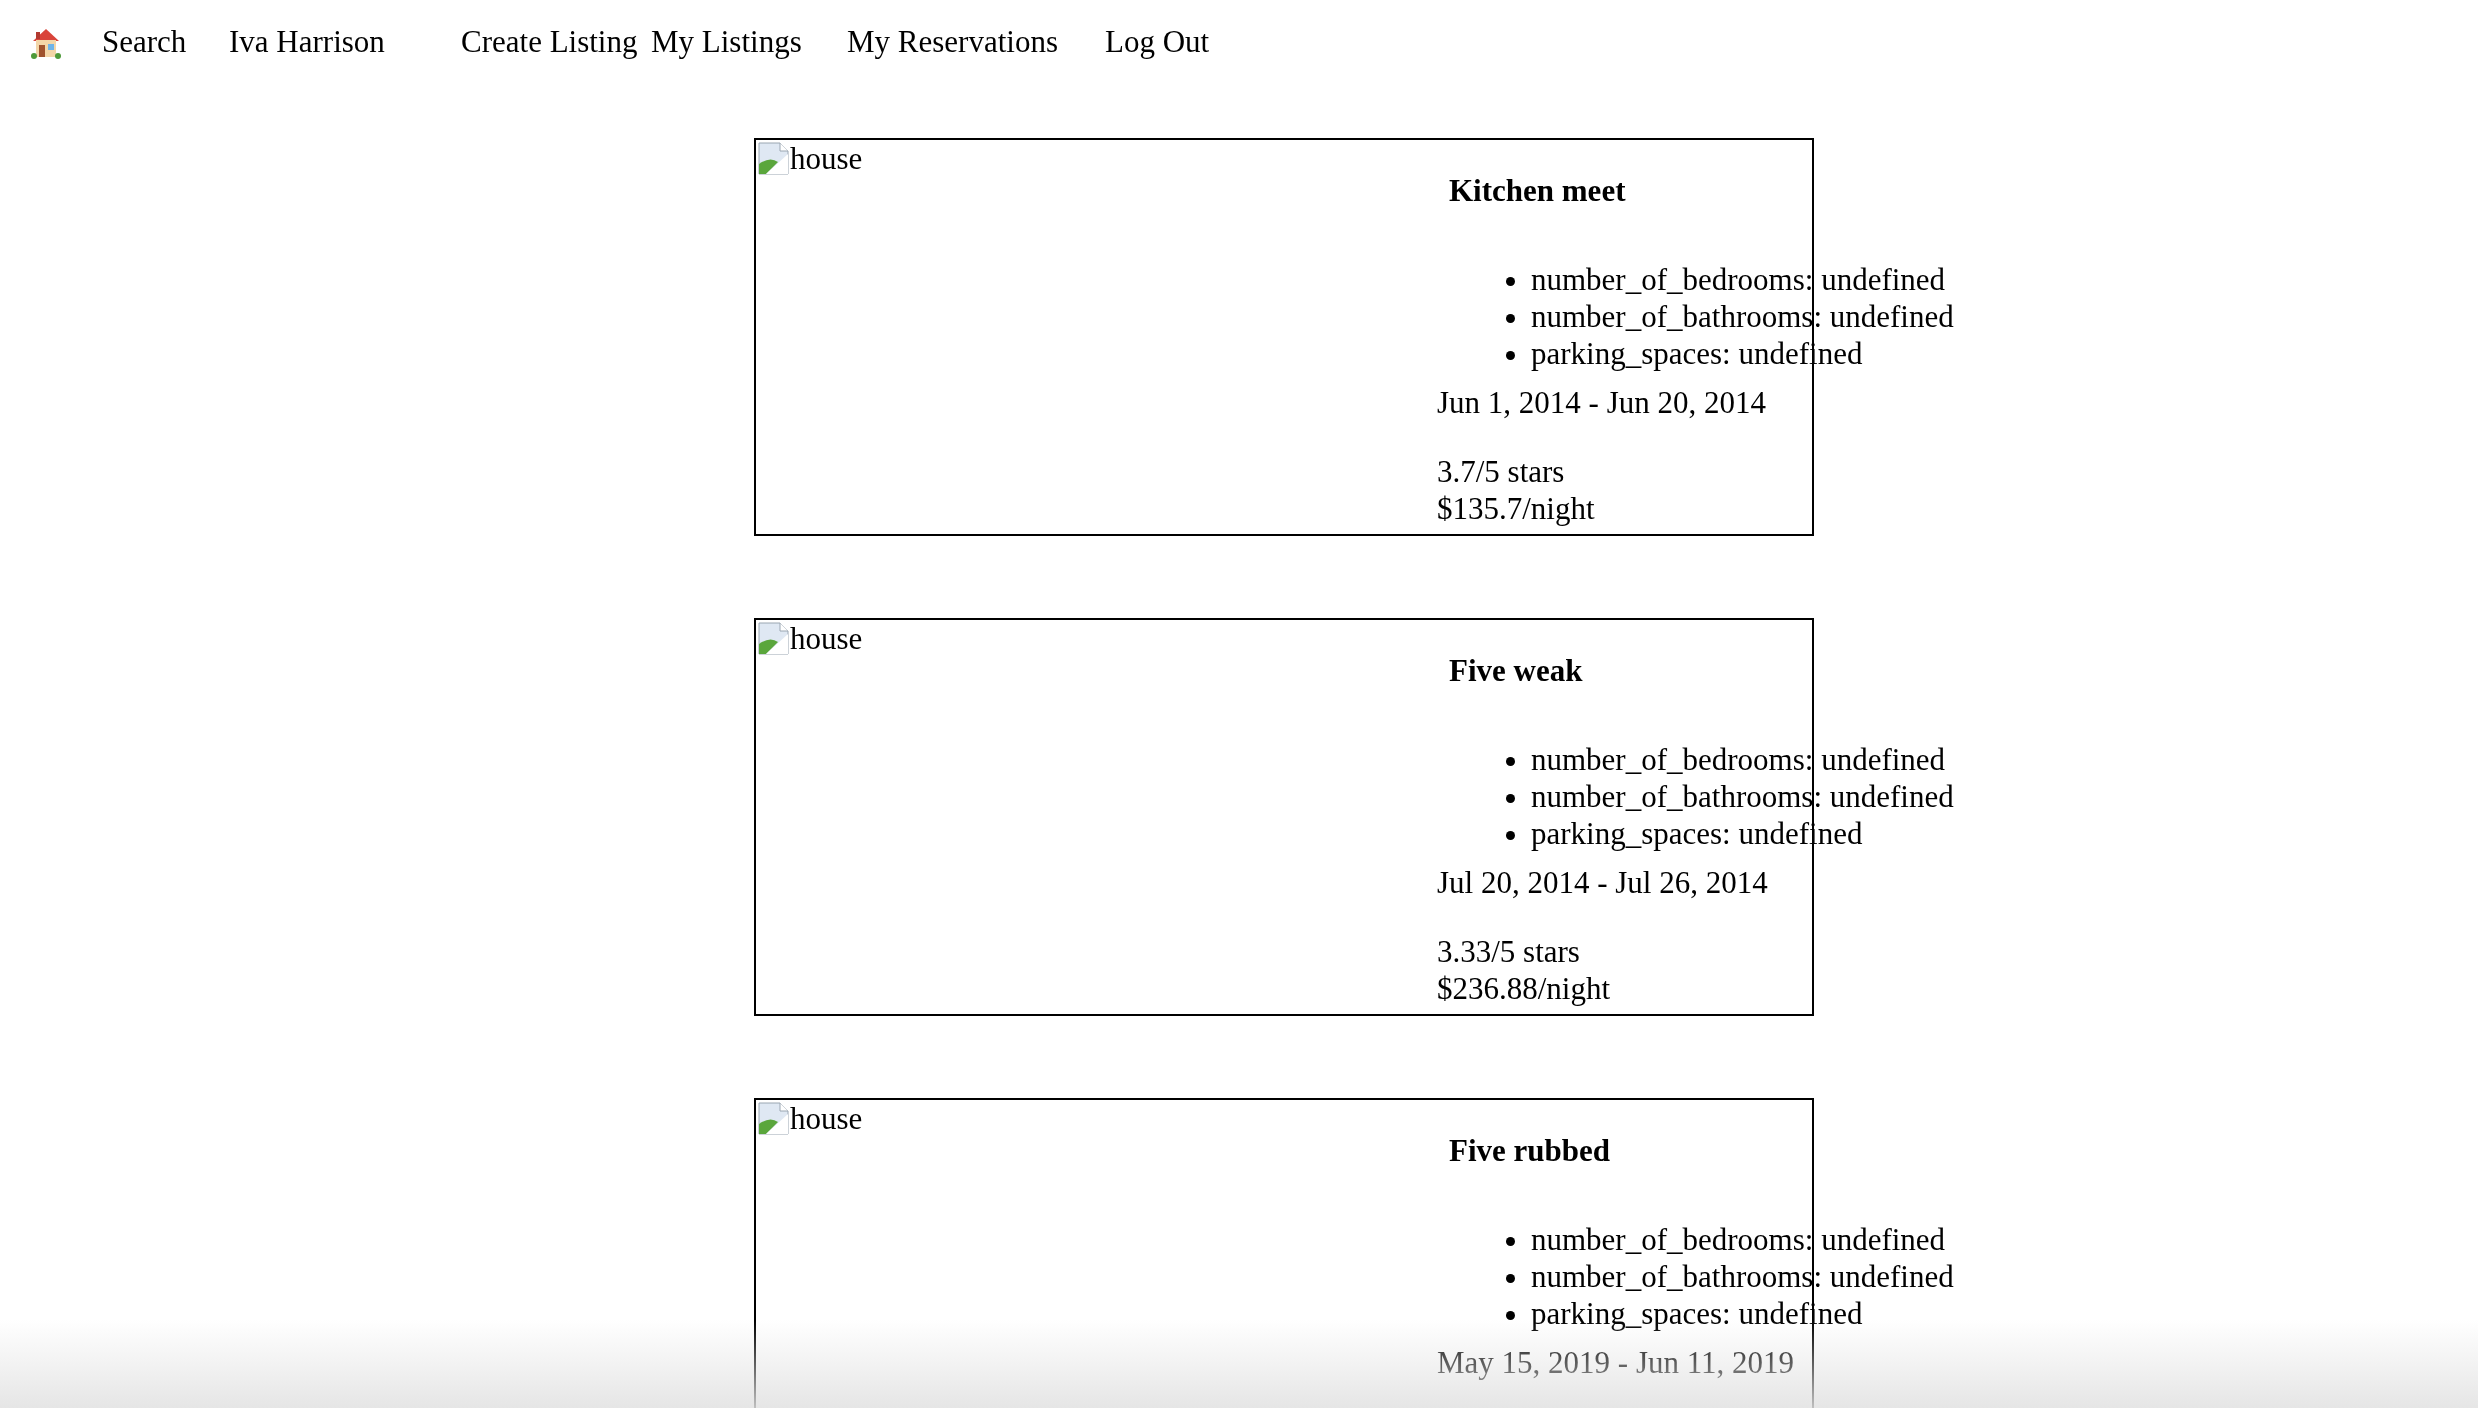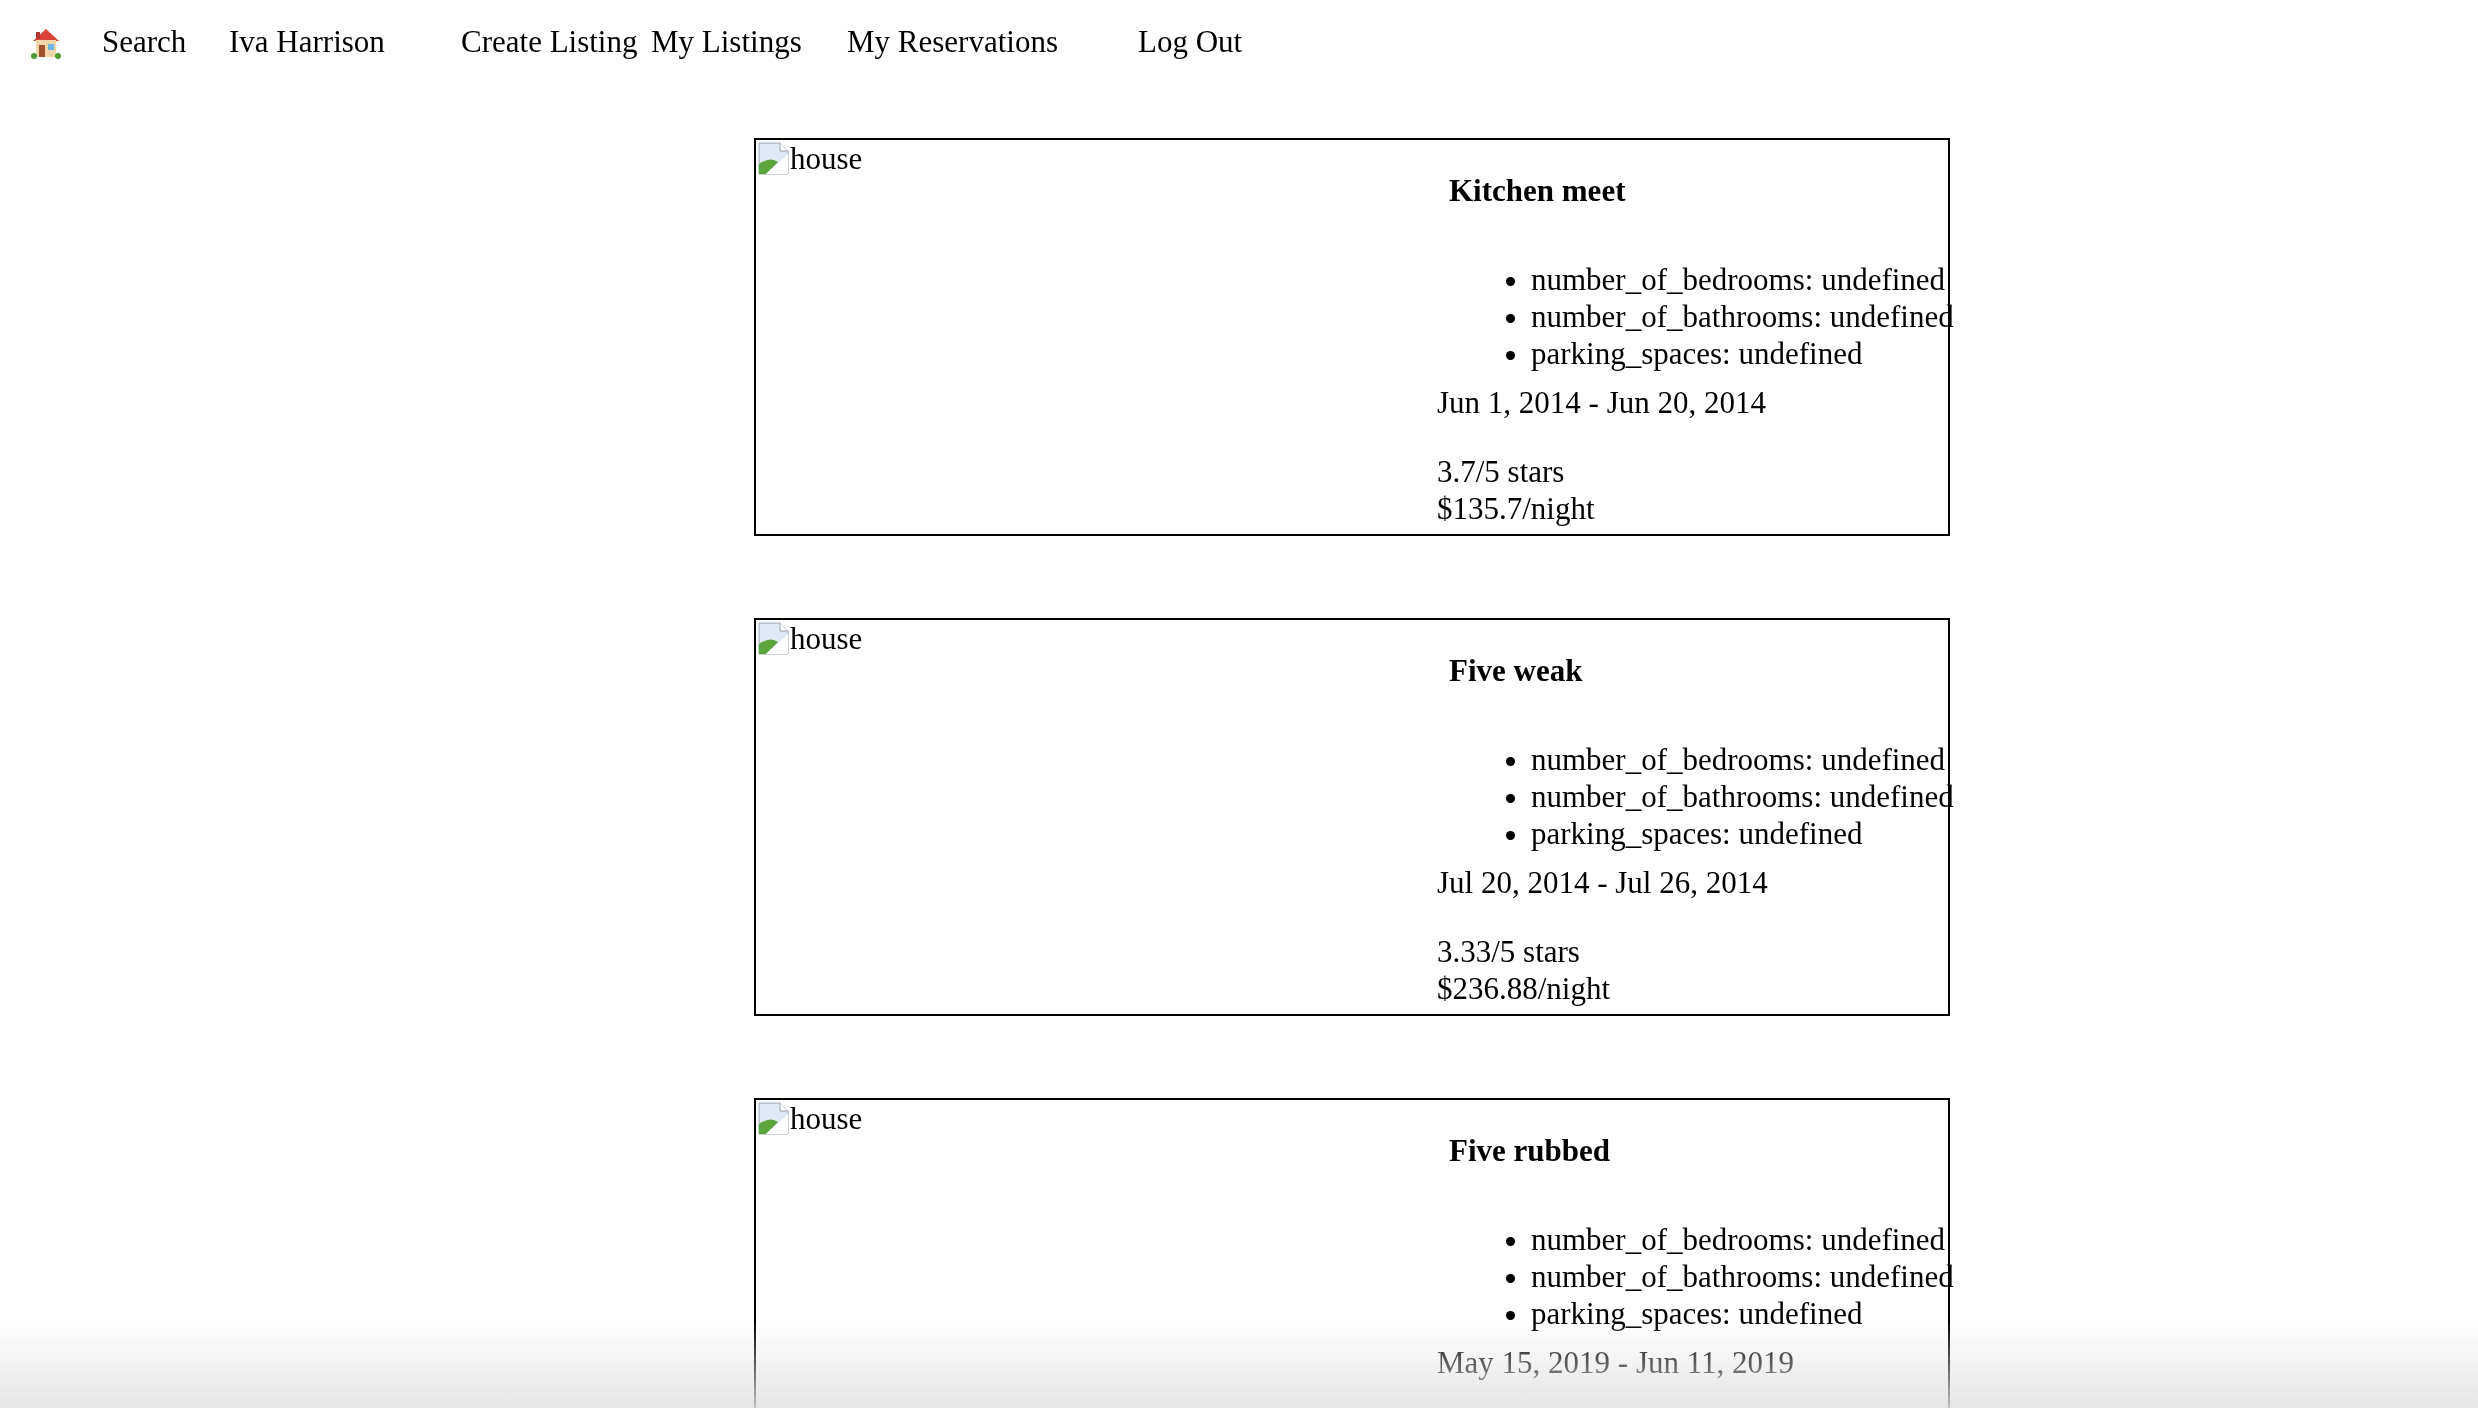--- a/index.html
+++ b/index.html
@@ -30,21 +30,21 @@
     position: absolute;
     top: 22px;
     color: #000;
     text-decoration: none;
     white-space: nowrap;
     line-height: 40px;
   }
   .card {
     position: absolute;
     left: 754px;
-    width: 1196px;
+    width: 1060px;
     height: 398px;
     border: 2px solid #000;
     box-sizing: border-box;
     background: #fff;
   }
   .card .img {
     position: absolute;
     left: 2px; top: 2px;
     display: flex;
     align-items: flex-start;
@@ -114,21 +114,21 @@
       <rect x="18" y="18" width="6" height="6" fill="#6fb4e8"></rect>
       <circle cx="4" cy="30" r="3" fill="#4e9a3a"></circle>
       <circle cx="28" cy="30" r="3" fill="#4e9a3a"></circle>
     </svg>
   </a>
   <a style="left:102px;">Search</a>
   <a style="left:229px;">Iva Harrison</a>
   <a style="left:429px;margin-left:32px;">Create Listing</a>
   <a style="left:651px;">My Listings</a>
   <a style="left:847px;">My Reservations</a>
-  <a style="left:1138px;">Log Out</a>
+  <a style="left:1105px;">Log Out</a>
 </div>
 
 <div class="card" style="top:138px;">
   <div class="img">
     <svg class="broken" viewBox="0 0 32 33">
       <path d="M1,1 H22 L30,9 V32 H1 Z" fill="#dfe8f3" stroke="#9aa6b2" stroke-width="1"></path>
       <path d="M22,1 V9 H30" fill="#fff" stroke="#9aa6b2" stroke-width="1"></path>
       <path d="M1,32 L1,22 Q12,14 20,20 L8,32 Z" fill="#5aa63c"></path>
       <path d="M8,32 L30,12 V32 Z" fill="#fff"></path>
     </svg>

